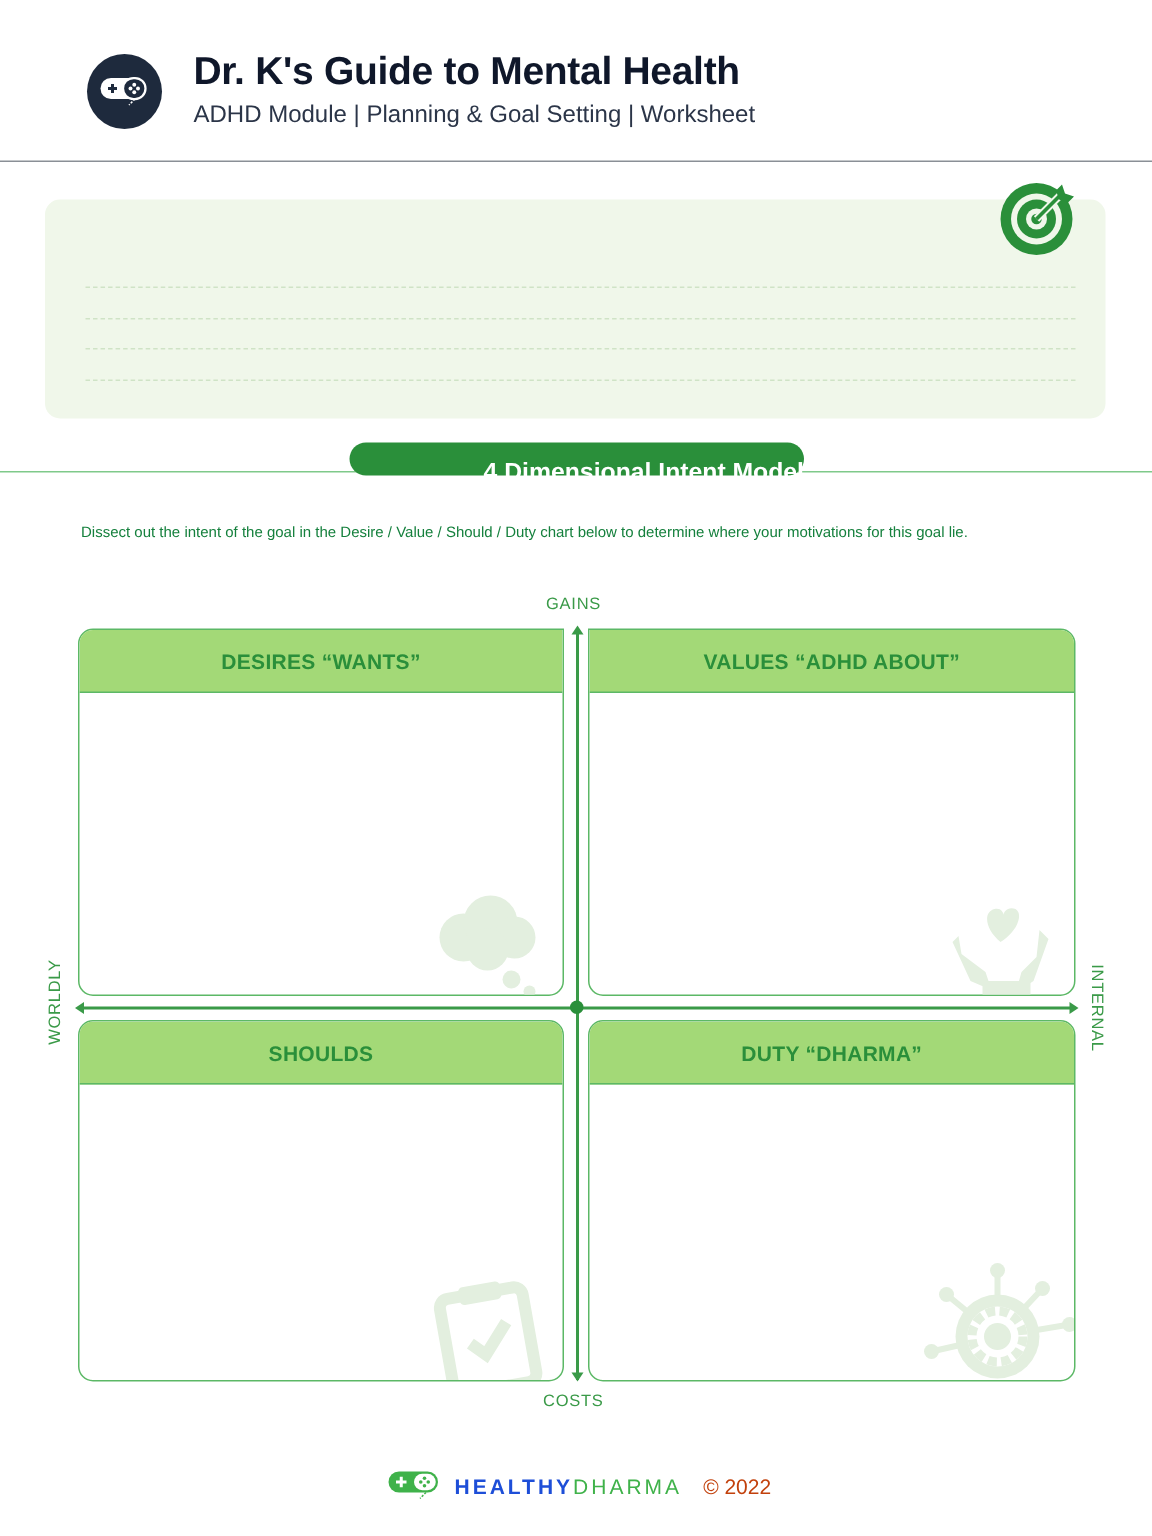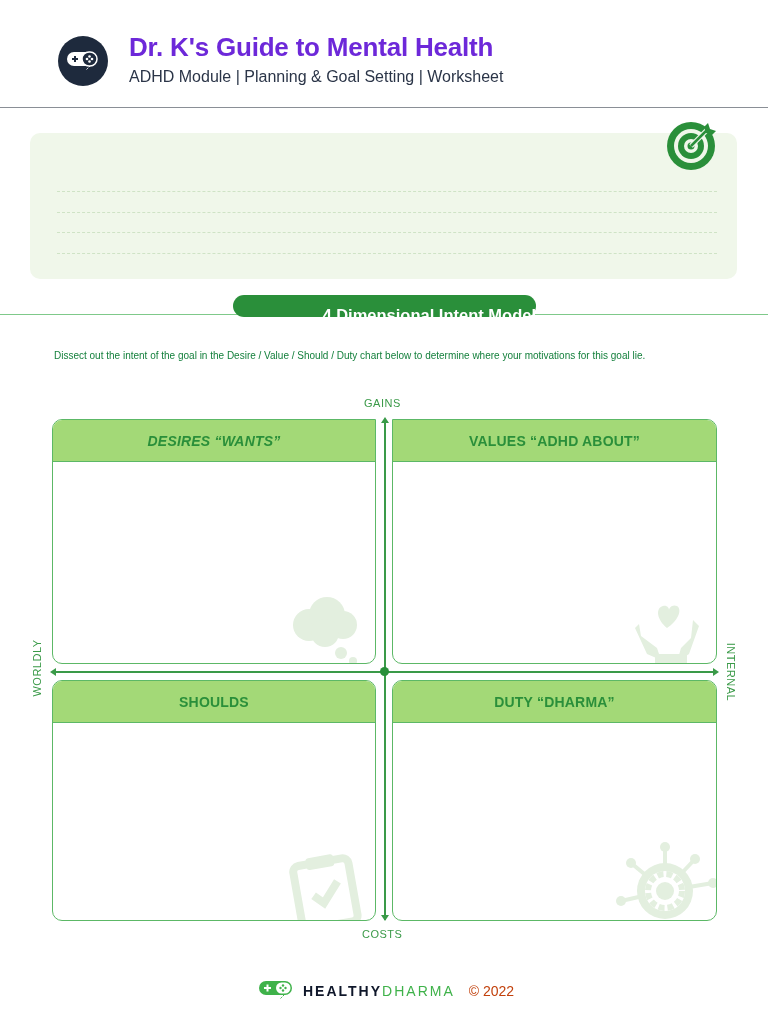--- a/index.html
+++ b/index.html
@@ -3,21 +3,21 @@
 <meta charset="utf-8">
 <style>
   * { box-sizing: border-box; margin: 0; padding: 0; }
   html, body { width: 768px; height: 1024px; background: #ffffff; overflow: hidden; }
   body { position: relative; font-family: "Liberation Sans", "DejaVu Sans", sans-serif; color: #1f2a3d; }
 
   
   .header { position: absolute; left: 0; top: 0; width: 768px; height: 108px; border-bottom: 1px solid #8a8f96; }
   .logo-circle { position: absolute; left: 58px; top: 36px; width: 50px; height: 50px; border-radius: 50%; background: #1e2a3d; }
   .logo-circle svg { position: absolute; left: 8px; top: 14px; }
-  .title { position: absolute; left: 129px; top: 32px; font-size: 26px; font-weight: 700; color: #6d28d9; letter-spacing: -0.2px; }
+  .title { position: absolute; left: 129px; top: 32px; font-size: 26px; font-weight: 700; color: #0f172a; letter-spacing: -0.2px; }
   .subtitle { position: absolute; left: 129px; top: 68px; font-size: 16px; color: #2b3548; }
 
   
   .goal-box { position: absolute; left: 30px; top: 133px; width: 707px; height: 146px; background: #f0f7ea; border-radius: 10px; }
   .goal-question { position: absolute; left: 27px; top: 17px; font-size: 14.5px; font-weight: 700; color: #2e8b3a; }
   .goal-line { position: absolute; left: 27px; width: 660px; border-top: 1px dashed #cfe3c6; }
   .target-icon { position: absolute; left: 666px; top: 121px; }
 
   
   .section-rule { position: absolute; left: 0; top: 314px; width: 768px; height: 1px; background: #7fc98a; }
@@ -31,38 +31,38 @@
   .axis-worldly { left: 7px; top: 662px; transform: rotate(-90deg); transform-origin: center; width: 60px; text-align: center; }
   .axis-internal { left: 701px; top: 666px; transform: rotate(90deg); transform-origin: center; width: 60px; text-align: center; }
 
   
   .quad { position: absolute; border: 1.5px solid #5cb866; border-radius: 10px; background: #ffffff; overflow: hidden; }
   .quad-header { height: 42px; background: #a3d977; border-bottom: 1.5px solid #5cb866; text-align: center; line-height: 42px; font-size: 14px; font-weight: 700; color: #2a8f3a; letter-spacing: 0.2px; }
   .quad-tl { left: 52px; top: 419px; width: 324px; height: 245px; border-bottom-right-radius: 10px; }
   .quad-tr { left: 392px; top: 419px; width: 325px; height: 245px; }
   .quad-bl { left: 52px; top: 680px; width: 324px; height: 241px; }
   .quad-br { left: 392px; top: 680px; width: 325px; height: 241px; }
-  .quad-tl { border-top-right-radius: 0; font-style: italic; }
+  .quad-tl { border-top-right-radius: 0; }
   .quad-tr { border-top-left-radius: 0; }
   .quad-bl { border-bottom-right-radius: 10px; }
   .quad-art { position: absolute; }
 
   
   .v-axis { position: absolute; left: 384px; top: 420px; width: 1.5px; height: 500px; background: #3a9a48; }
   .h-axis { position: absolute; left: 52px; top: 671px; width: 665px; height: 1.5px; background: #3a9a48; }
   .center-dot { position: absolute; left: 380px; top: 667px; width: 9px; height: 9px; border-radius: 50%; background: #2a8f3a; }
   .arrow { position: absolute; width: 0; height: 0; }
   .arrow-up { left: 381px; top: 417px; border-left: 4px solid transparent; border-right: 4px solid transparent; border-bottom: 6px solid #3a9a48; }
   .arrow-down { left: 381px; top: 915px; border-left: 4px solid transparent; border-right: 4px solid transparent; border-top: 6px solid #3a9a48; }
   .arrow-left { left: 50px; top: 668px; border-top: 4px solid transparent; border-bottom: 4px solid transparent; border-right: 6px solid #3a9a48; }
   .arrow-right { left: 713px; top: 668px; border-top: 4px solid transparent; border-bottom: 4px solid transparent; border-left: 6px solid #3a9a48; }
 
   
   .footer { position: absolute; left: 258px; top: 980px; height: 22px; display: flex; align-items: center; }
-  .footer-brand-bold { font-size: 14px; font-weight: 700; color: #0f172a; letter-spacing: 2px; margin-left: 9px; }
+  .footer-brand-bold { font-size: 14px; font-weight: 700; color: #1d4ed8; letter-spacing: 2px; margin-left: 9px; }
   .footer-brand-light { font-size: 14px; color: #3fb24a; letter-spacing: 2px; }
   .footer-copy { font-size: 14px; color: #c2410c; margin-left: 14px; }
 </style>
 </head>
 <body>
 
 <div class="header">
   <div class="logo-circle">
     <svg width="34" height="22" viewBox="0 0 34 22">
       <rect x="1" y="2" width="30" height="14" rx="7" fill="#ffffff"></rect>

